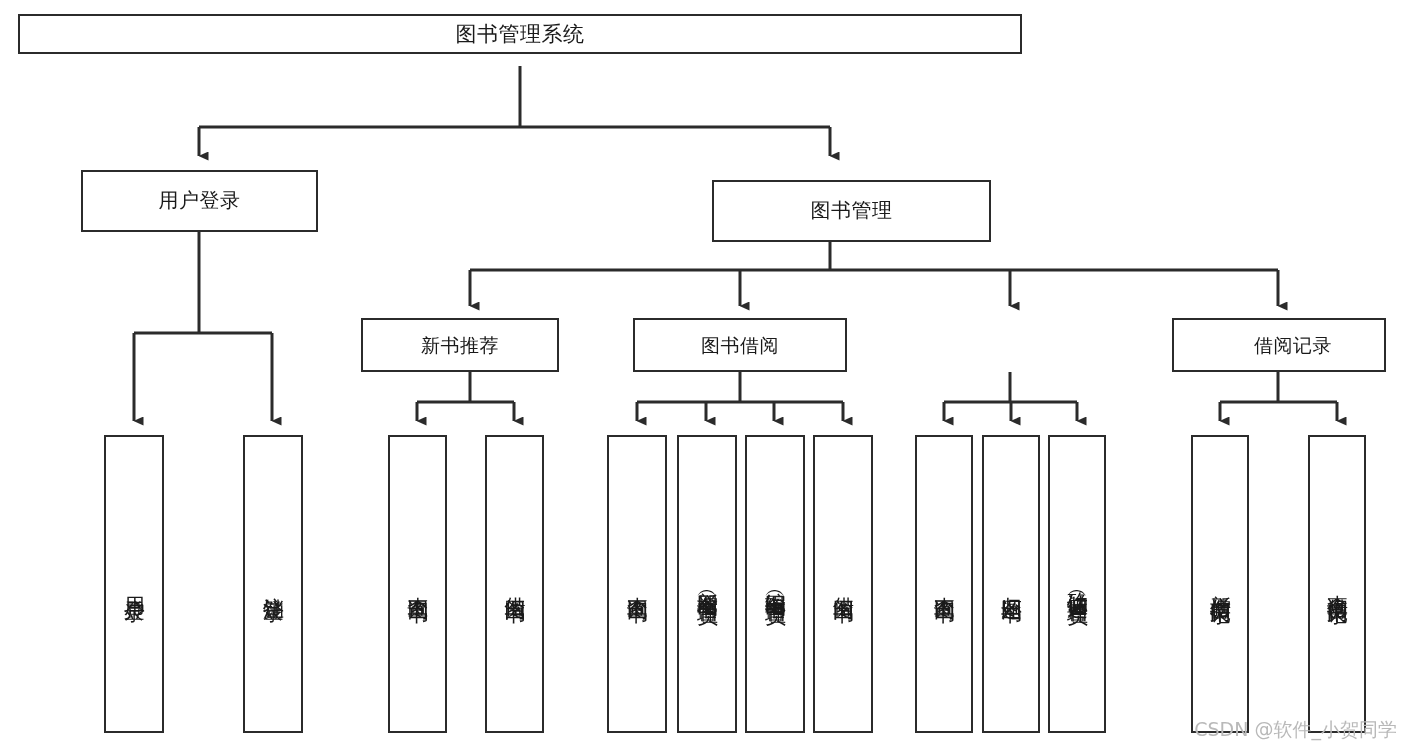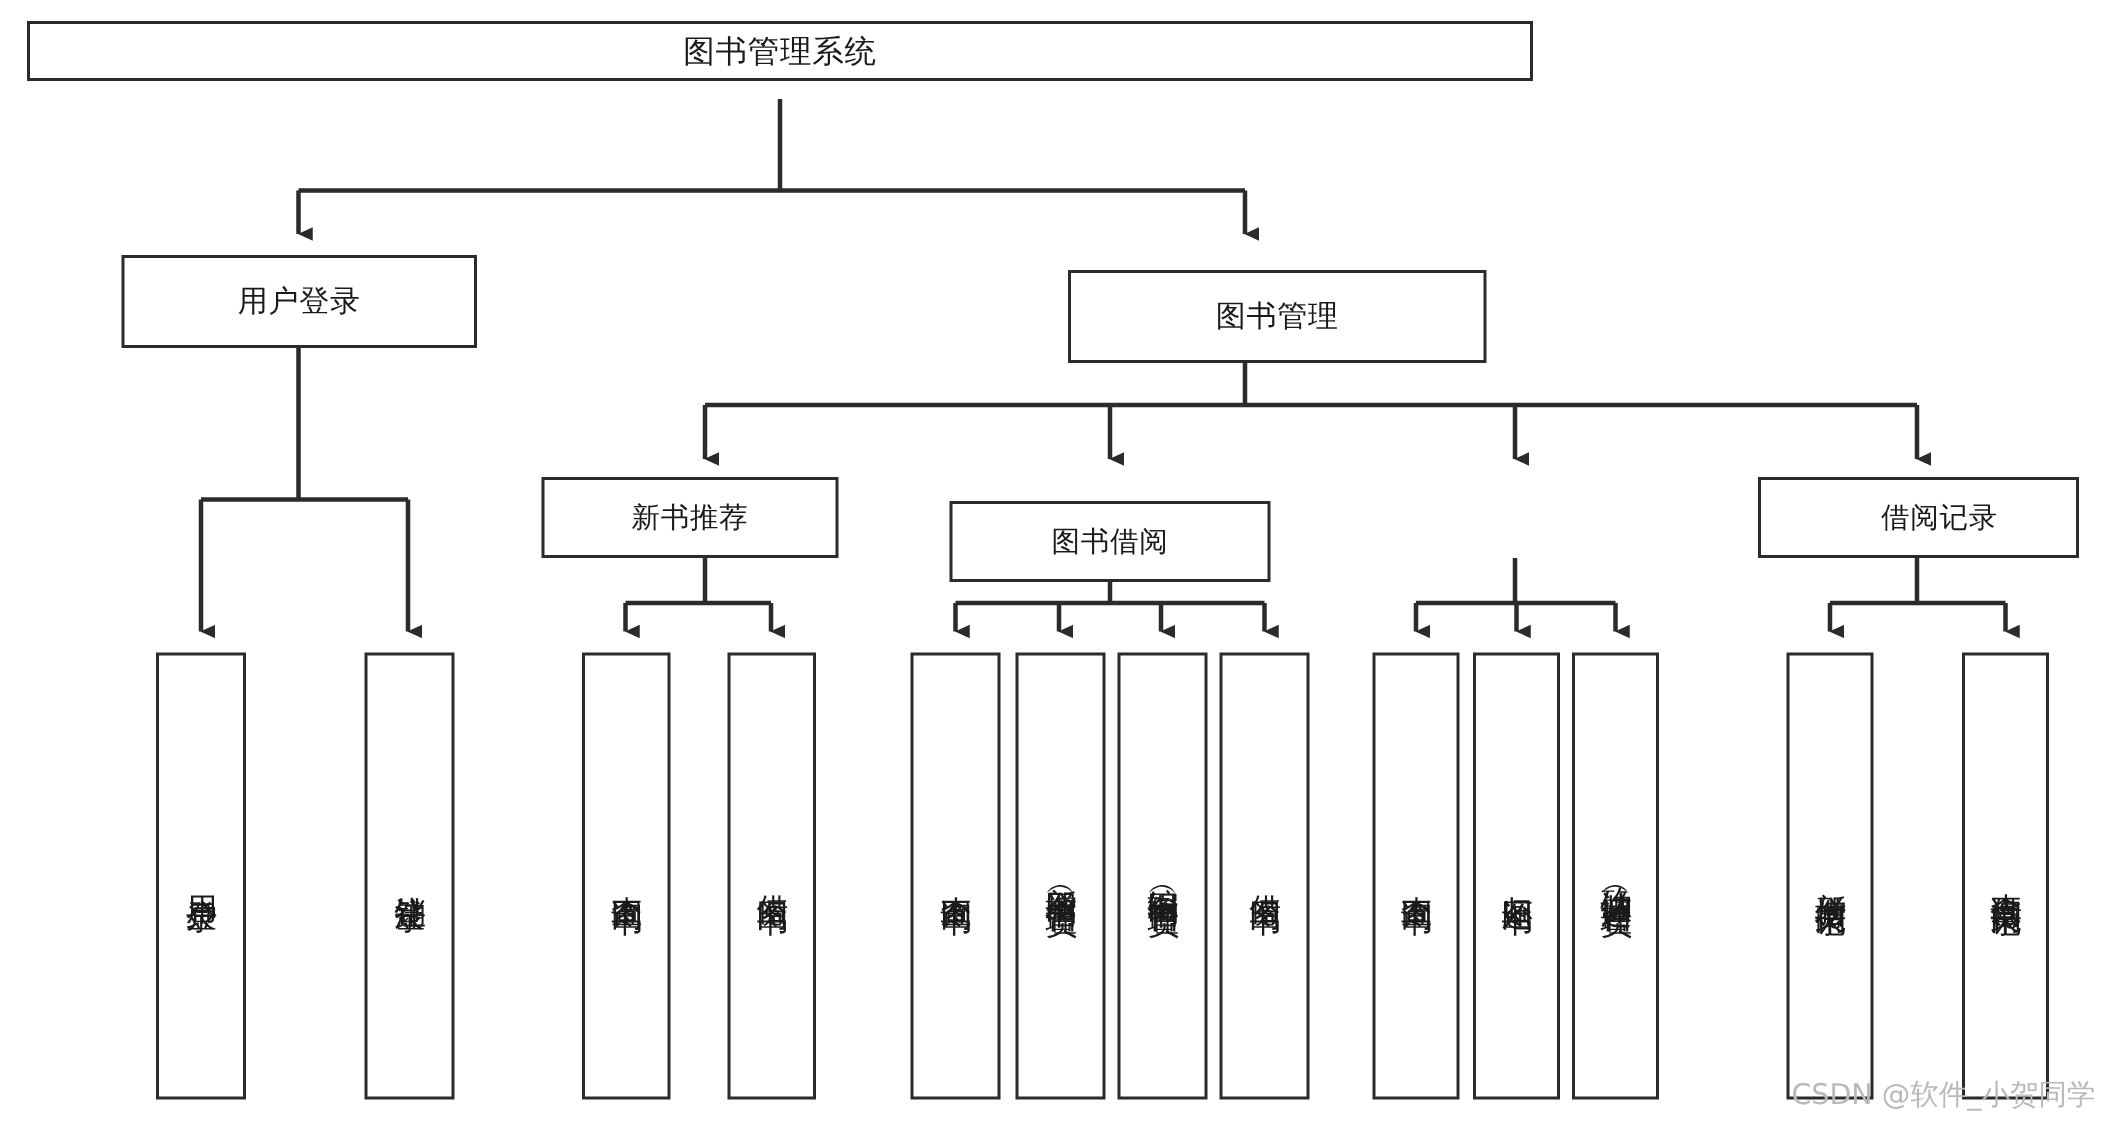--- a/index.html
+++ b/index.html
@@ -127,21 +127,21 @@
   <div class="node-box level-2" style="left:81px; top:170px; width:237px; height:62px;">
     <span class="node-label">用户登录</span>
   </div>
   <div class="node-box level-2" style="left:712px; top:170px; width:279px; height:62px;margin-top:10px;">
     <span class="node-label">图书管理</span>
   </div>
 
   <div class="node-box level-3" style="left:361px; top:318px; width:198px; height:54px;">
     <span class="node-label">新书推荐</span>
   </div>
-  <div class="node-box level-3" style="left:633px; top:318px; width:214px; height:54px;margin-top:16px;">
+  <div class="node-box level-3" style="left:633px; top:318px; width:214px; height:54px;">
     <span class="node-label">图书借阅</span>
   </div>
   <div class="node-box level-3" style="left:1172px; top:318px; width:214px; height:54px;padding-left:28px;">
     <span class="node-label">借阅记录</span>
   </div>
 
   <div class="node-box vertical" style="left:104px; top:435px; width:60px; height:298px;">
     <span class="node-label">用户登录</span>
   </div>
   <div class="node-box vertical" style="left:243px; top:435px; width:60px; height:298px;">

